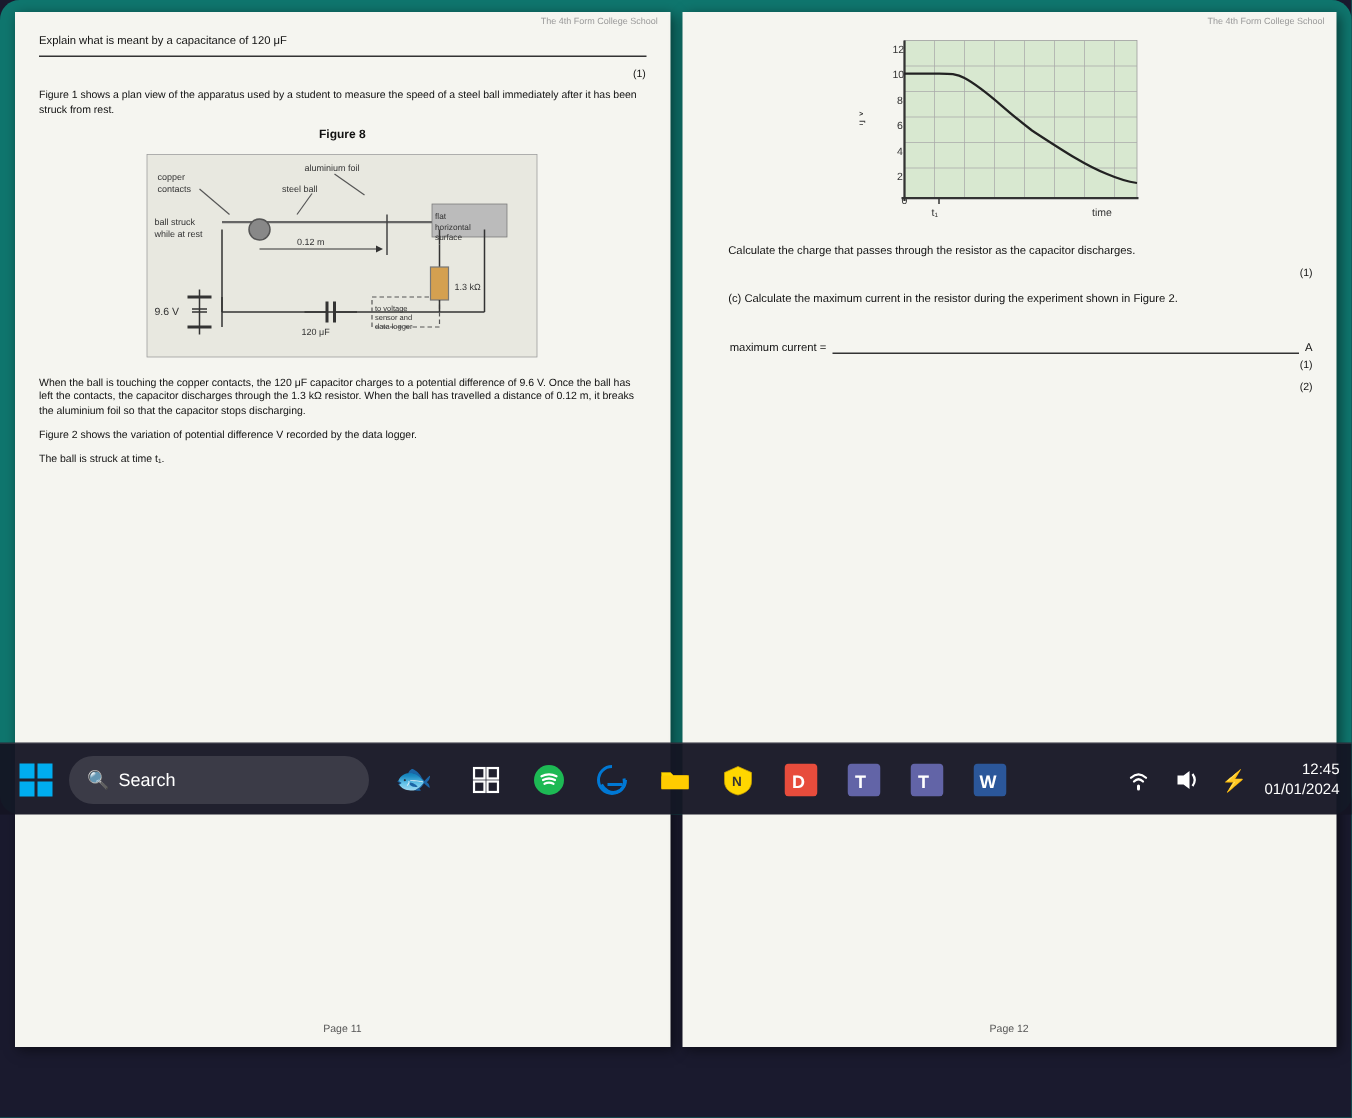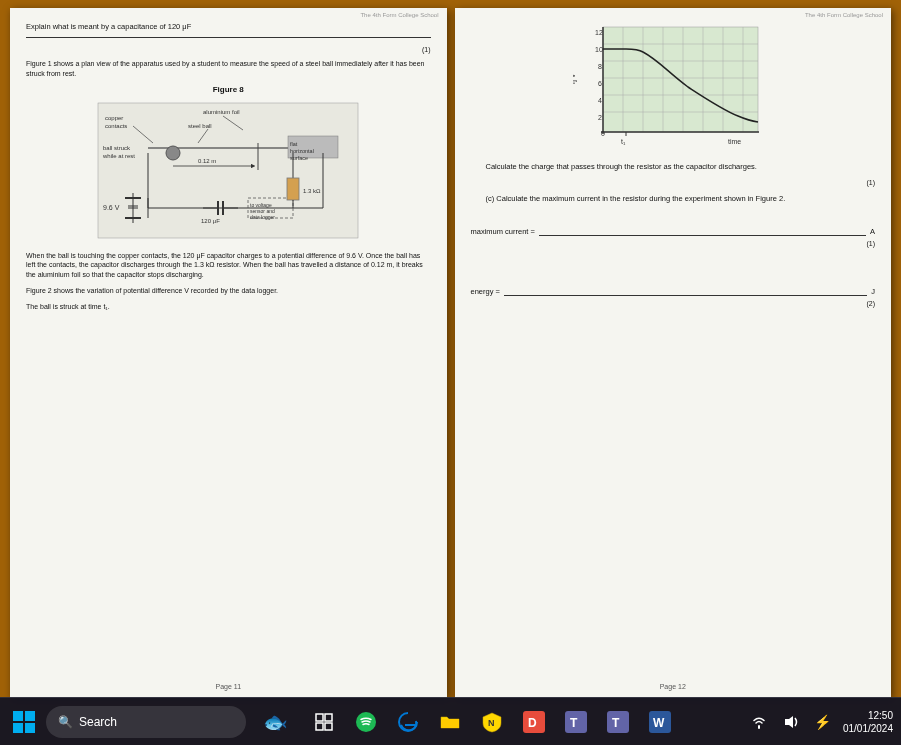--- a/index.html
+++ b/index.html
@@ -7,23 +7,24 @@
       width: 901px;
       height: 745px;
       background: #1a1a2e;
       font-family: Arial, sans-serif;
       overflow: hidden;
       position: relative;
     }
 
     .desktop {
       width: 901px;
-      height: 745px;
-      background: #a16207;
+      height: 543px;
+      background: #0f766e;
       position: relative;
+      border-radius: 13px;
     }
 
     
     .pages-container {
       display: flex;
       gap: 8px;
       padding: 8px 10px 2px 10px;
       height: 700px;
     }
 
@@ -321,33 +322,28 @@
           <line x1="30" y1="27" x2="53" y2="27" stroke="#222" stroke-width="1.5"></line>
         </svg>
       </div>
 
       <div class="sub-question">Calculate the charge that passes through the resistor as the capacitor discharges.</div>
 
       <div style="text-align:right; font-size:7px; margin-bottom:8px;">(1)</div>
 
       <div class="sub-question">(c)  Calculate the maximum current in the resistor during the experiment shown in Figure 2.</div>
 
-      <div style="display:flex; align-items:flex-end; margin:24px 0 4px 0;">
+      <div style="display:flex; align-items:flex-end; margin:24px 0 4px 16px;">
         <span style="font-size:7.5px; margin-right:4px;">maximum current =</span>
         <div style="flex:1; border-bottom:1px solid #333; min-width:80px;"></div>
         <span style="font-size:7.5px; margin-left:4px;">A</span>
       </div>
       <div style="text-align:right; font-size:7px; margin-bottom:8px;">(1)</div>
 
 
-      <div style="display:flex; align-items:flex-end; margin:40px 0 4px 0;">
-        <span style="font-size:7.5px; margin-right:4px;">energy =</span>
-        <div style="flex:1; border-bottom:1px solid #333; min-width:80px;"></div>
-        <span style="font-size:7.5px; margin-left:4px;">J</span>
-      </div>
       <div style="text-align:right; font-size:7px;">(2)</div>
 
       <div class="page-num">Page 12</div>
     </div>
   </div>
 
   <div class="taskbar">
 
     <div class="taskbar-start">
       <svg width="24" height="24" viewBox="0 0 24 24">
@@ -447,20 +443,20 @@
         </div>
         <div class="sys-icon">
           <svg width="16" height="16" viewBox="0 0 16 16">
             <path d="M2,5 L6,5 L10,2 L10,14 L6,11 L2,11 Z" fill="white"></path>
             <path d="M12,4 Q15,8 12,12" stroke="white" stroke-width="1.5" fill="none"></path>
           </svg>
         </div>
         <div class="sys-icon">⚡</div>
       </div>
       <div class="clock">
-        <div>12:50</div>
+        <div>12:45</div>
         <div>01/01/2024</div>
       </div>
     </div>
 
   </div>
 
 </div>
 
 </body></html>

